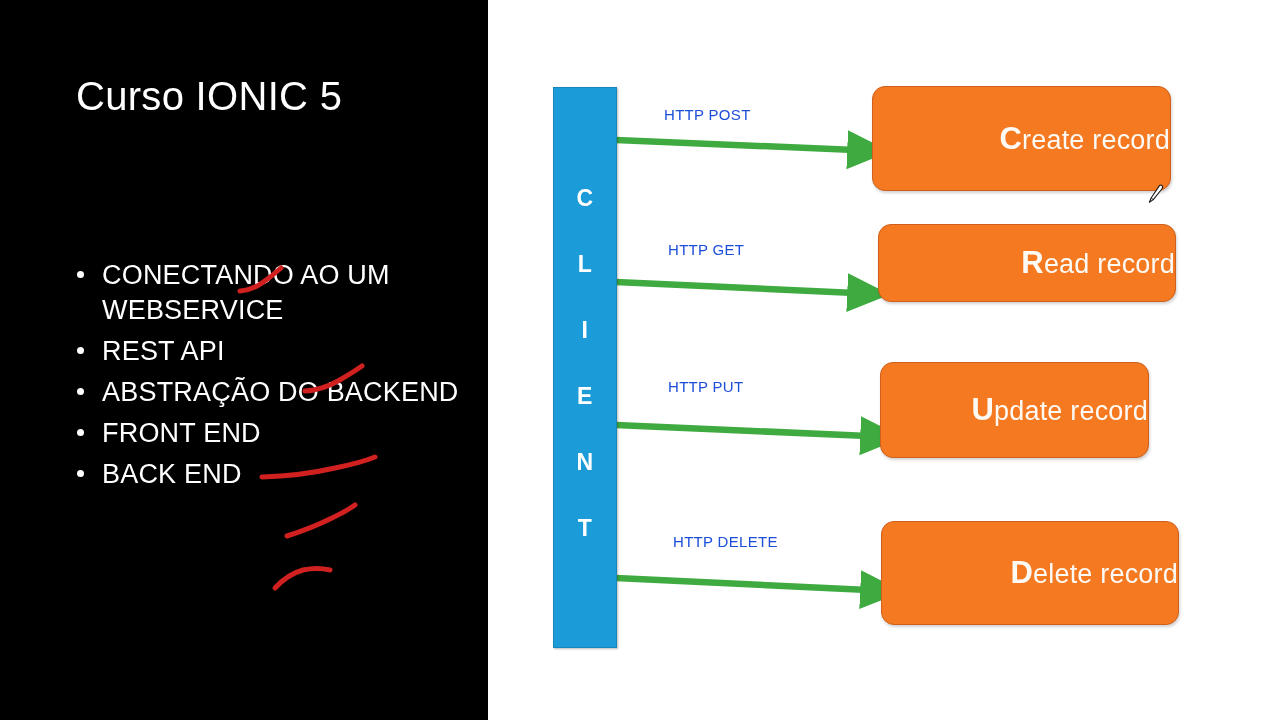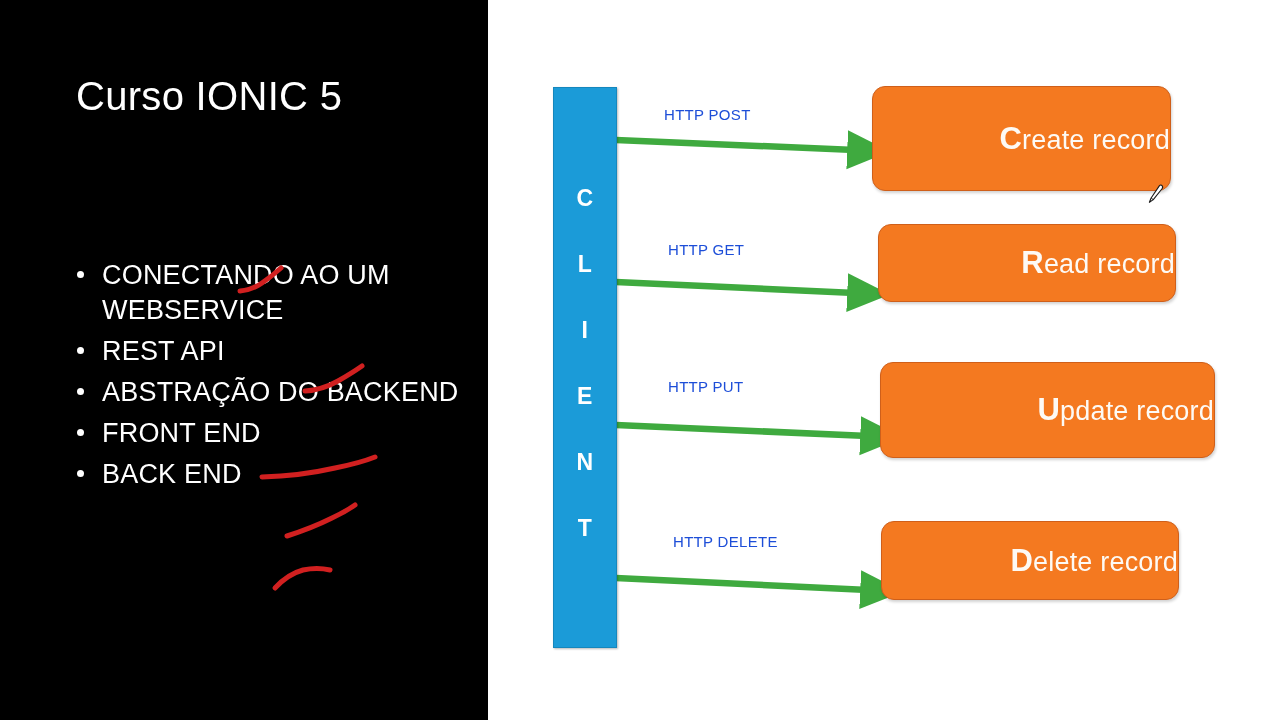--- a/index.html
+++ b/index.html
@@ -234,25 +234,25 @@
     <div class="http-label" style="left:185px; top:533px;text-align:center;">HTTP DELETE</div>
 
     <div class="record-box" style="left:384px; top:86px; width:299px; height:105px;">
       <div class="lbl"><span class="cap">C</span><span>reate record</span></div>
     </div>
 
     <div class="record-box" style="left:390px; top:224px; width:298px; height:78px;">
       <div class="lbl"><span class="cap">R</span><span>ead record</span></div>
     </div>
 
-    <div class="record-box" style="left:392px; top:362px; width:335px; height:96px;">
+    <div class="record-box" style="left:392px; top:362px; width:269px; height:96px;">
       <div class="lbl"><span class="cap">U</span><span>pdate record</span></div>
     </div>
 
-    <div class="record-box" style="left:393px; top:521px; width:298px; height:79px;">
+    <div class="record-box" style="left:393px; top:521px; width:298px; height:104px;">
       <div class="lbl"><span class="cap">D</span><span>elete record</span></div>
     </div>
 
     <svg id="pen-cursor" viewBox="0 0 20 22">
       <path d="M 14.5 2.2 C 15.6 3.2 15.9 4.6 15.2 5.5 L 6.3 16.6 L 2.4 19.3 L 4.1 15.0 L 12.3 2.9 C 13.0 2.0 13.6 1.6 14.5 2.2 Z" fill="#ffffff" stroke="#1a1a1a" stroke-width="1.1" stroke-linejoin="round"></path>
       <path d="M 4.3 15.2 L 6.2 16.6" stroke="#1a1a1a" stroke-width="1" fill="none"></path>
     </svg>
 
   </div>
 </div>

